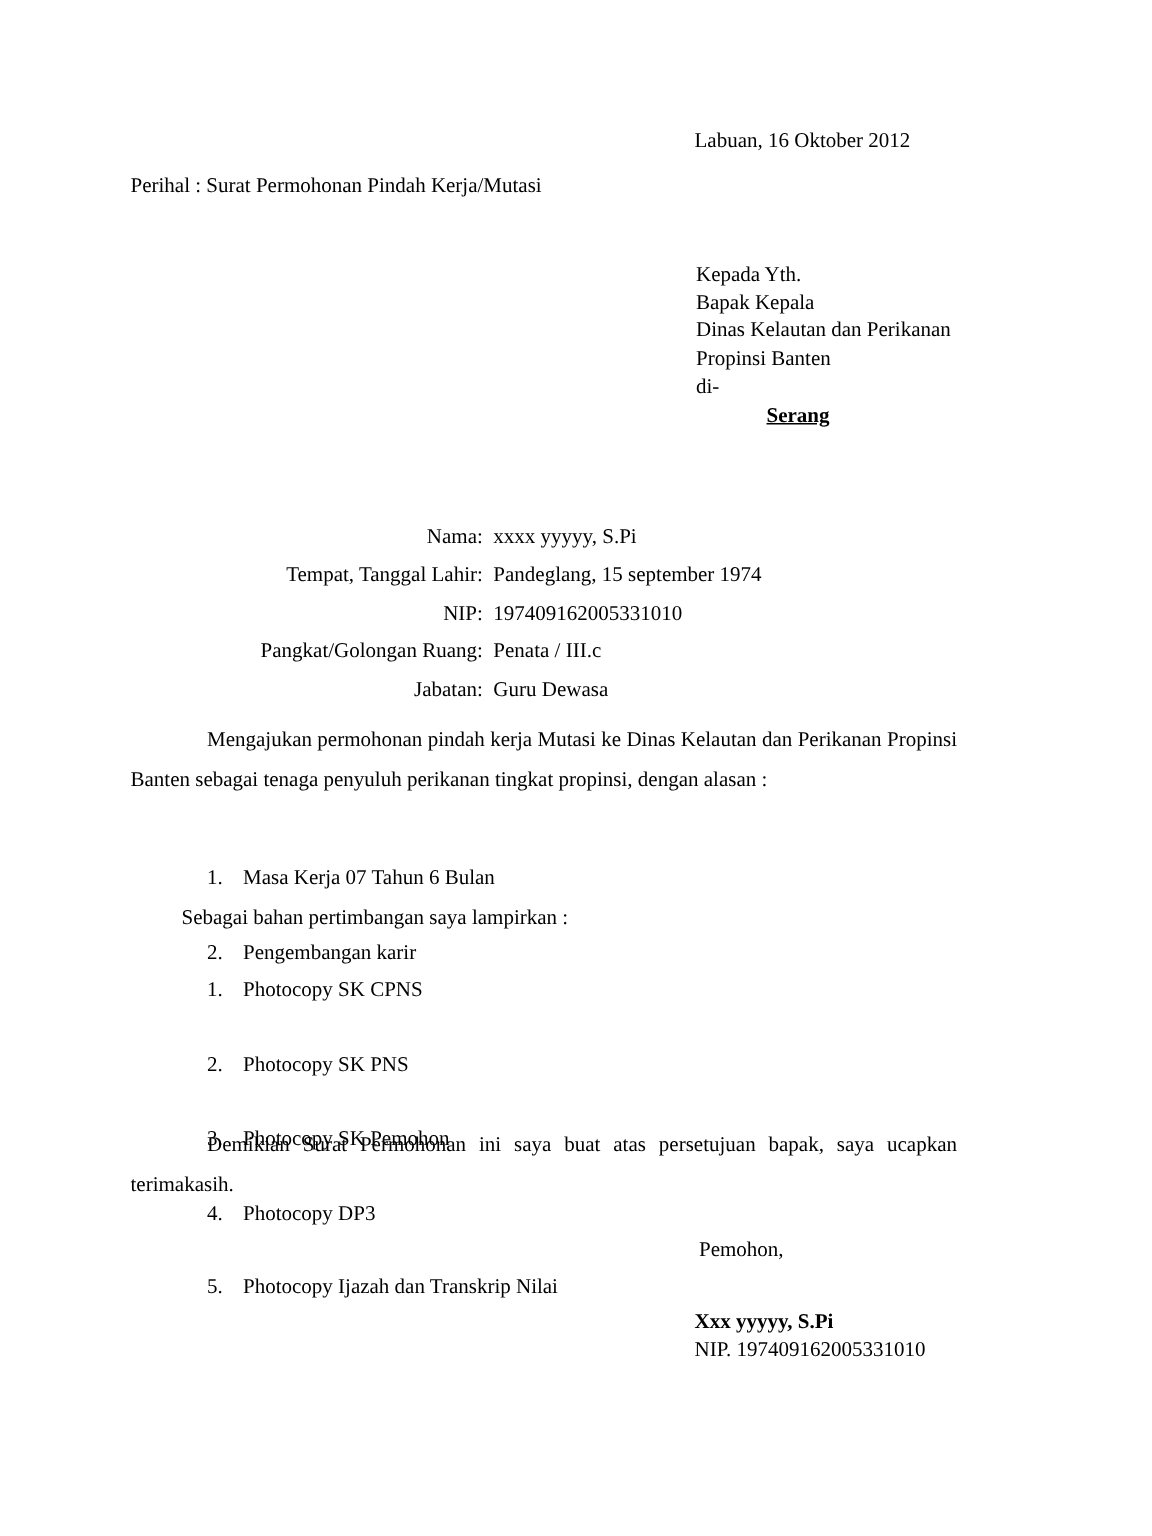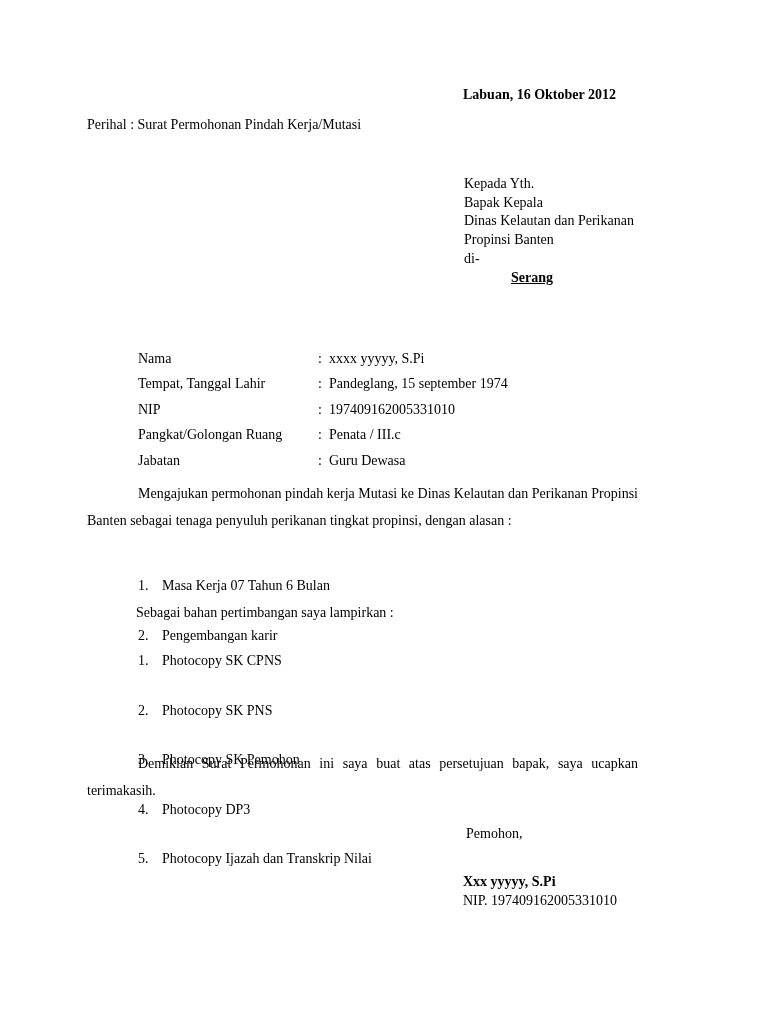--- a/index.html
+++ b/index.html
@@ -12,46 +12,46 @@
     width: 768px;
     height: 1024px;
     background: #ffffff;
     font-family: "Liberation Serif", "DejaVu Serif", serif;
     font-size: 14px;
     color: #000000;
     overflow: hidden;
   }
   .abs { position: absolute; }
 
-  .date-line   { left: 463px; top: 85px;  line-height: 19px; font-weight: bold; }
+  .date-line   { left: 463px; top: 85px;  line-height: 19px; }
   .subject     { left: 87px;  top: 115px; line-height: 19px; }
 
   .recipient   { left: 464px; top: 175px; line-height: 18.7px; width: 260px; }
   .recipient-city {
     margin-left: 47px;
     font-weight: bold;
     text-decoration: underline;
   }
 
   .opener      { left: 138px; top: 299px; line-height: 19px; }
 
   .fields      { left: 138px; top: 346px; width: 480px; }
   .frow        { display: flex; line-height: 25.4px; }
-  .flabel      { flex: 0 0 180px; width: 180px; }
+  .flabel      { flex: 0 0 180px; width: 180px; text-align: right; }
   .fsep        { margin-right: 7px; }
 
   .body-para {
     left: 87px; top: 480px; width: 551px;
     line-height: 27px;
     text-align: justify;
     text-indent: 51px;
   }
 
   .reasons     { left: 138px; top: 549px; width: 480px; }
-  .attach-intro{ left: 136px; top: 600px; line-height: 25px; }
+  .attach-intro{ left: 121px; top: 600px; line-height: 25px; }
   .attachments { left: 138px; top: 624px; width: 480px; }
 
   ol.numlist {
     list-style: none;
     margin: 0; padding: 0;
     counter-reset: item;
   }
   ol.numlist li {
     counter-increment: item;
     position: relative;

